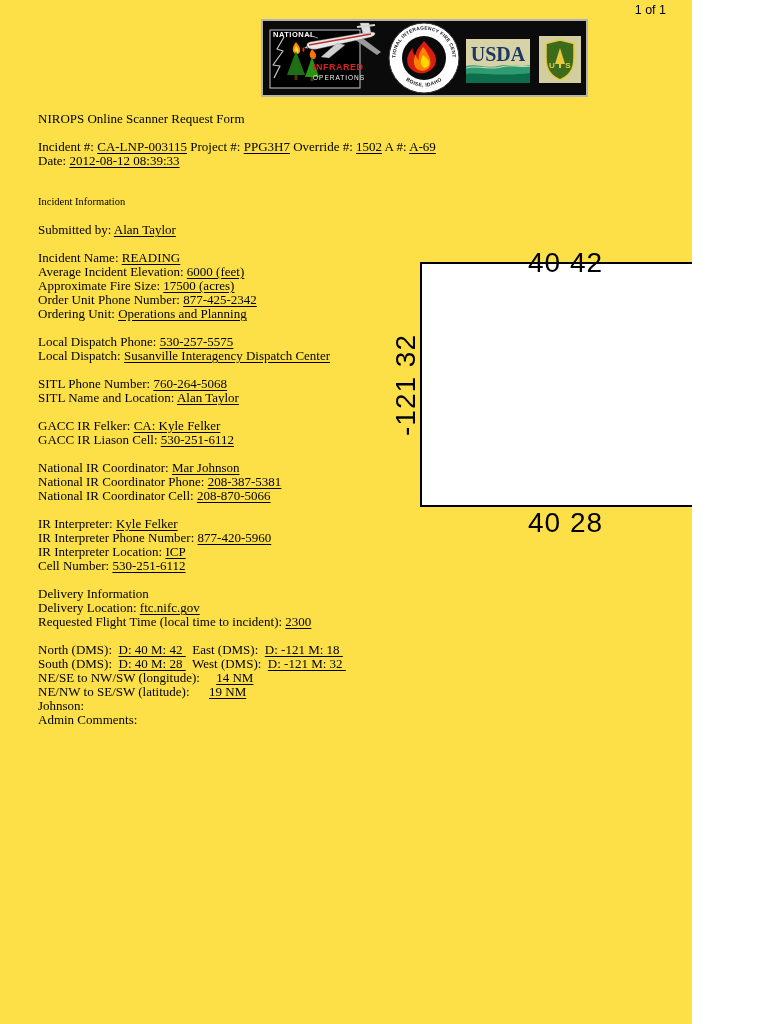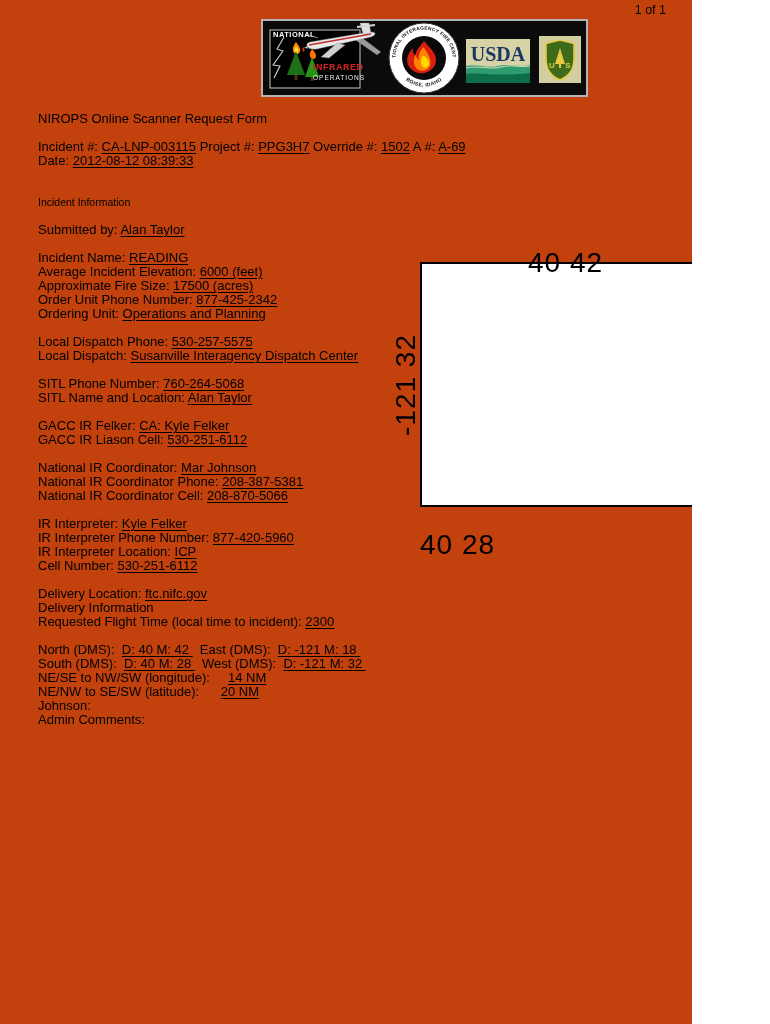--- a/index.html
+++ b/index.html
@@ -1,45 +1,45 @@
 <!DOCTYPE html>
 <html><head>
 <meta charset="utf-8">
 <style>
   html,body{margin:0;padding:0;background:#fff;}
   .page{
-    position:relative;width:692px;height:1024px;background:#c2410c;
+    position:relative;width:692px;height:1024px;background:#fde047;
     font-family:"Liberation Sans",sans-serif;color:#000;overflow:hidden;
   }
   .page-indicator{
     position:absolute;top:3px;right:26px;font-size:12.5px;line-height:14px;
   }
   .banner{
     position:absolute;left:261px;top:19px;width:323px;height:74px;
     background:#0b0b0b;border:2px solid #b3b3b3;
   }
   .banner svg{display:block;}
   .form{
     position:absolute;left:38px;top:112px;width:420px;
   }
   .fline{
-    height:14px;line-height:14px;font-size:13px;white-space:pre;
+    height:14px;line-height:14px;font-size:13px;white-space:pre;font-family:Liberation Serif, serif;
   }
   .fline.small{font-size:10.5px;margin-top:13px;}
   .uval{text-decoration:underline;text-underline-offset:2px;}
   .map-rect{
     position:absolute;left:420px;top:262px;width:287px;height:241px;
     border:2px solid #000;background:#fff;
   }
   .map-label{
     position:absolute;font-size:28px;line-height:30px;letter-spacing:1px;
     white-space:nowrap;color:#000;
   }
   .map-label.north{left:420px;top:232px;width:291px;text-align:center;margin-top:16px;}
-  .map-label.south{left:420px;top:530px;width:291px;}
+  .map-label.south{left:420px;top:508px;width:291px;text-align:center;}
   .map-label.west{left:406px;top:385px;transform:translate(-50%,-50%) rotate(-90deg);}
   .map-label.east{left:734px;top:386px;transform:translate(-50%,-50%) rotate(-90deg);}
 </style>
 </head>
 <body>
 
 <div class="page">
 
   <div class="page-indicator">1 of 1</div>
 
@@ -151,28 +151,28 @@
         <div class="fline"></div>
         <div class="fline"><span>National IR Coordinator: </span><span class="uval">Mar Johnson</span></div>
         <div class="fline"><span>National IR Coordinator Phone: </span><span class="uval">208-387-5381</span></div>
         <div class="fline"><span>National IR Coordinator Cell: </span><span class="uval">208-870-5066</span></div>
         <div class="fline"></div>
         <div class="fline"><span>IR Interpreter: </span><span class="uval">Kyle Felker</span></div>
         <div class="fline"><span>IR Interpreter Phone Number: </span><span class="uval">877-420-5960</span></div>
         <div class="fline"><span>IR Interpreter Location: </span><span class="uval">ICP</span></div>
         <div class="fline"><span>Cell Number: </span><span class="uval">530-251-6112</span></div>
         <div class="fline"></div>
+        <div class="fline"><span>Delivery Information</span></div>
         <div class="fline"><span>Delivery Location: </span><span class="uval">ftc.nifc.gov</span></div>
-        <div class="fline"><span>Delivery Information</span></div>
         <div class="fline"><span>Requested Flight Time (local time to incident): </span><span class="uval">2300</span></div>
         <div class="fline"></div>
         <div class="fline"><span>North (DMS):  </span><span class="uval">D: 40 M: 42 </span><span>  East (DMS):  </span><span class="uval">D: -121 M: 18 </span></div>
         <div class="fline"><span>South (DMS):  </span><span class="uval">D: 40 M: 28 </span><span>  West (DMS):  </span><span class="uval">D: -121 M: 32 </span></div>
         <div class="fline"><span>NE/SE to NW/SW (longitude):     </span><span class="uval">14 NM</span></div>
-        <div class="fline"><span>NE/NW to SE/SW (latitude):      </span><span class="uval">20 NM</span></div>
+        <div class="fline"><span>NE/NW to SE/SW (latitude):      </span><span class="uval">19 NM</span></div>
         <div class="fline"><span>Johnson:</span></div>
         <div class="fline"><span>Admin Comments:</span></div>
       </div>
   </div>
 
   <div>
     <div class="map-rect"></div>
     <div class="map-label north">40 42</div>
     <div class="map-label south">40 28</div>
     <div class="map-label west">-121 32</div>

